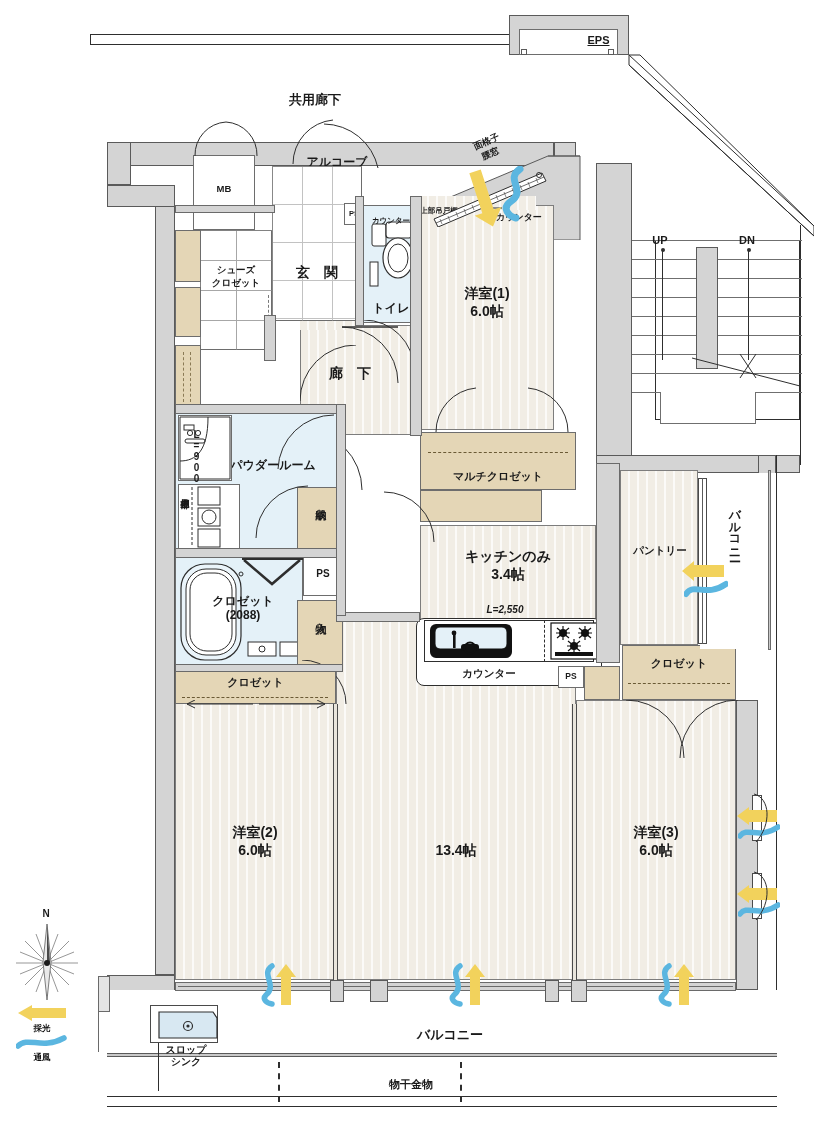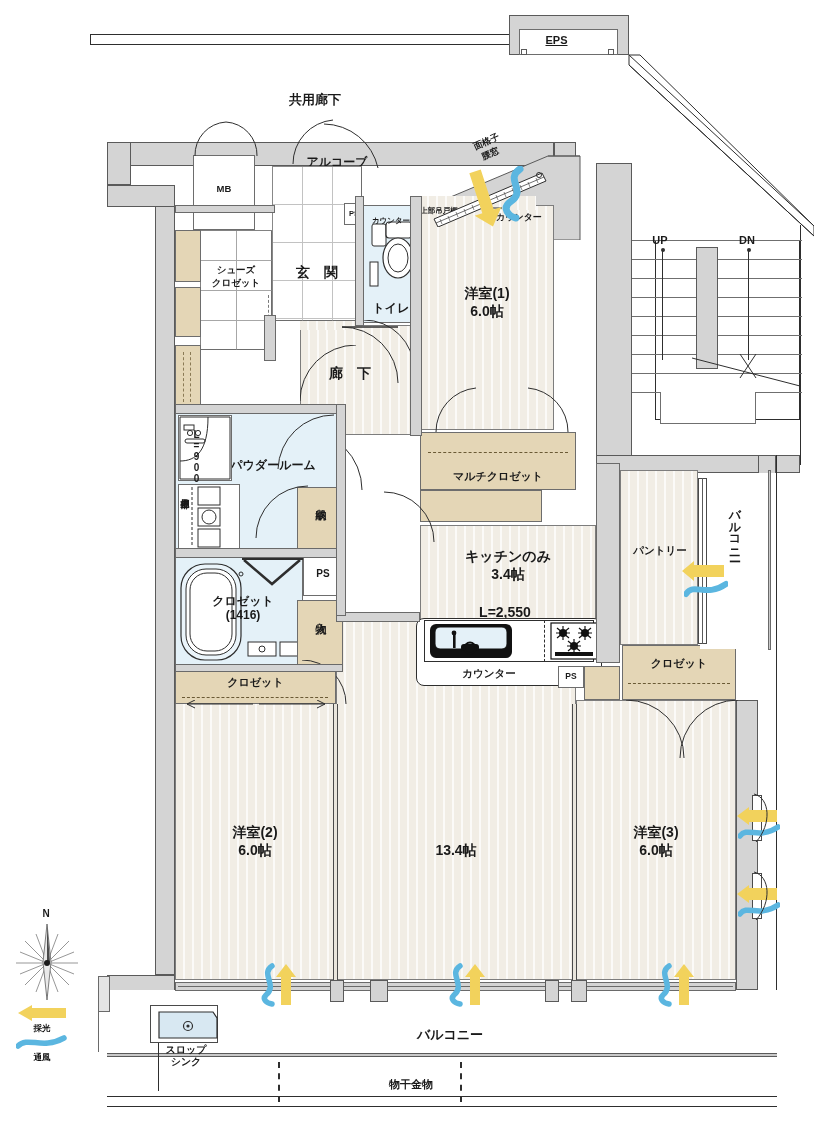--- a/index.html
+++ b/index.html
@@ -69,21 +69,21 @@
 <body>
 
 <div id="plan">
 
   <div class="abs" style="left:90px;top:34px;width:420px;height:1px;background:#2e2e2e;"></div>
   <div class="abs" style="left:90px;top:44px;width:420px;height:1px;background:#2e2e2e;"></div>
   <div class="abs" style="left:90px;top:34px;width:1px;height:11px;background:#2e2e2e;"></div>
 
   <div class="abs wall" style="left:509px;top:15px;width:120px;height:40px;"></div>
   <div class="abs white" style="left:519px;top:29px;width:99px;height:26px;"></div>
-  <div class="lbl sm" style="left:507px;top:34px;width:99px;text-decoration:underline;">EPS</div>
+  <div class="lbl sm" style="left:549px;top:34px;width:99px;text-decoration:underline;">EPS</div>
   <div class="abs" style="left:521px;top:49px;width:6px;height:6px;background:#fff;border:1px solid #5a5a5a;"></div>
   <div class="abs" style="left:608px;top:49px;width:6px;height:6px;background:#fff;border:1px solid #5a5a5a;"></div>
 
   <svg class="abs" style="left:600px;top:30px;width:214px;height:210px;" viewBox="0 0 214 210">
     <path d="M29,25 L40,25 L214,196 L214,206 L29,35 Z" fill="#ffffff" stroke="#2e2e2e" stroke-width="1"></path>
     <path d="M29,25 L214,196" fill="none" stroke="#2e2e2e" stroke-width="1"></path>
     <path d="M29,35 L214,206" fill="none" stroke="#2e2e2e" stroke-width="1"></path>
   </svg>
   <div class="abs" style="left:800px;top:225px;width:1px;height:240px;background:#2e2e2e;"></div>
 
@@ -255,21 +255,21 @@
   <svg class="abs" style="left:246px;top:634px;width:56px;height:30px;" viewBox="0 0 56 30">
     <rect x="2" y="8" width="28" height="14" fill="#fff" stroke="#2e2e2e" stroke-width="1"></rect>
     <rect x="34" y="8" width="18" height="14" fill="#fff" stroke="#2e2e2e" stroke-width="1"></rect>
     <circle cx="16" cy="15" r="3" fill="none" stroke="#2e2e2e" stroke-width="1"></circle>
   </svg>
   <svg class="abs" style="left:240px;top:552px;width:66px;height:36px;" viewBox="0 0 66 36">
     <rect x="2" y="2" width="62" height="6" fill="#2e2e2e"></rect>
     <path d="M4,8 L32,32 L60,8" fill="none" stroke="#2e2e2e" stroke-width="2.5"></path>
   </svg>
   <div class="lbl sm" style="left:188px;top:594px;width:110px;font-size:12px;">クロゼット</div>
-  <div class="lbl sm" style="left:188px;top:608px;width:110px;font-size:12px;">(1416)</div>
+  <div class="lbl sm" style="left:188px;top:608px;width:110px;font-size:12px;">(2088)</div>
 
   <div class="abs white" style="left:303px;top:556px;width:40px;height:40px;"></div>
   <div class="lbl xs" style="left:303px;top:568px;width:40px;font-size:10px;">PS</div>
   <div class="abs closet" style="left:297px;top:600px;width:46px;height:68px;"></div>
   <div class="lbl xs vert" style="left:313px;top:614px;width:14px;font-size:11px;">物入</div>
   <svg class="abs" style="left:300px;top:660px;width:56px;height:46px;" viewBox="0 0 56 46">
     <path d="M2,0 A44,44 0 0 1 46,44" fill="none" stroke="#2e2e2e" stroke-width="1"></path>
   </svg>
 
   <div class="abs closet" style="left:175px;top:670px;width:161px;height:34px;"></div>
@@ -295,21 +295,21 @@
   <svg class="abs" style="left:382px;top:490px;width:54px;height:54px;" viewBox="0 0 54 54">
     <path d="M2,2 A50,50 0 0 1 52,52" fill="none" stroke="#2e2e2e" stroke-width="1"></path>
   </svg>
   <svg class="abs" style="left:420px;top:386px;width:160px;height:48px;" viewBox="0 0 160 48">
     <path d="M16,46 A44,44 0 0 1 56,2" fill="none" stroke="#2e2e2e" stroke-width="1"></path>
     <path d="M148,46 A44,44 0 0 0 108,2" fill="none" stroke="#2e2e2e" stroke-width="1"></path>
   </svg>
 
   <div class="lbl rm" style="left:430px;top:548px;width:156px;font-size:14px;">キッチンのみ</div>
   <div class="lbl rm" style="left:430px;top:566px;width:156px;font-size:14px;">3.4帖</div>
-  <div class="lbl xs" style="left:440px;top:604px;width:130px;font-size:14px;">L=2,550</div>
+  <div class="lbl xs" style="left:440px;top:604px;width:130px;font-size:10px;font-style:italic;">L=2,550</div>
 
   <div class="abs" style="left:416px;top:618px;width:186px;height:68px;background:#ffffff;border:1.6px solid #2e2e2e;border-radius:8px 8px 8px 8px;"></div>
   <div class="abs" style="left:424px;top:620px;width:170px;height:42px;background:#ffffff;border:1px solid #2e2e2e;"></div>
   <svg class="abs" style="left:428px;top:622px;width:86px;height:38px;" viewBox="0 0 86 38">
     <rect x="2" y="2" width="82" height="34" rx="6" fill="#111"></rect>
     <rect x="7" y="5" width="72" height="22" rx="5" fill="#e4f1f8" stroke="#111" stroke-width="1"></rect>
     <rect x="33" y="22" width="18" height="7" rx="3" fill="#111"></rect>
     <circle cx="42" cy="26" r="5.5" fill="none" stroke="#111" stroke-width="2"></circle>
     <rect x="25" y="12" width="2.6" height="14" fill="#111"></rect>
     <circle cx="26" cy="11" r="2.4" fill="#111"></circle>

